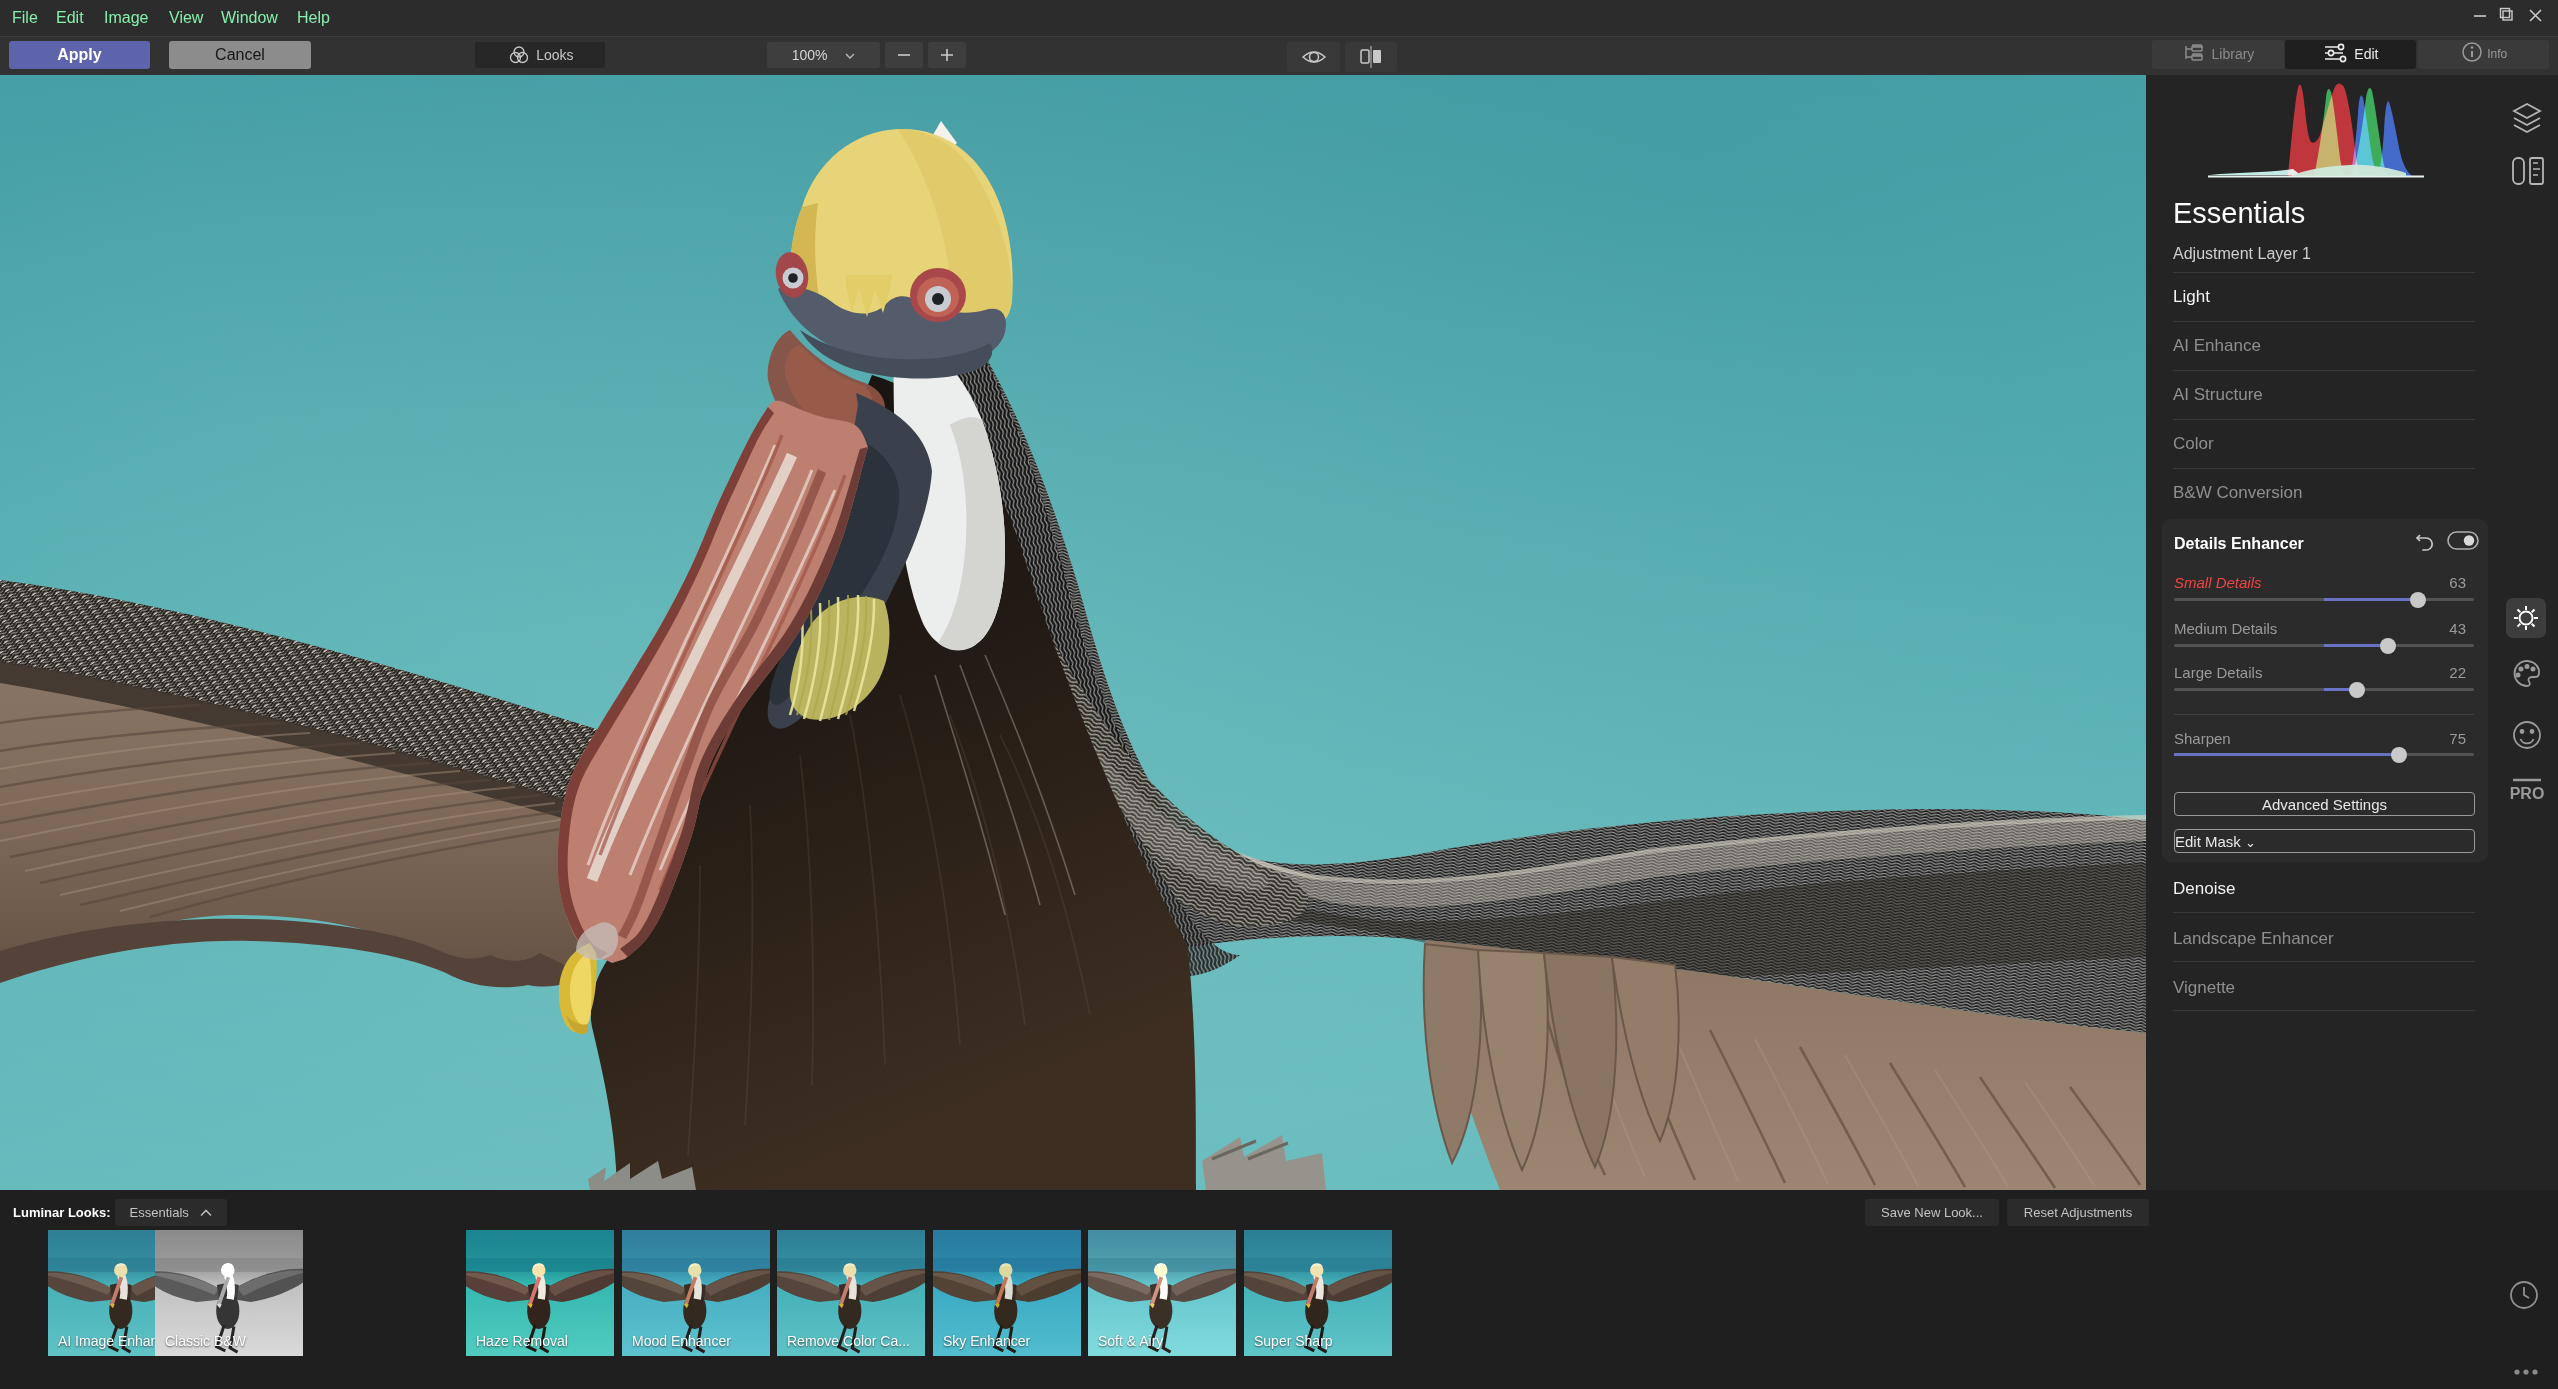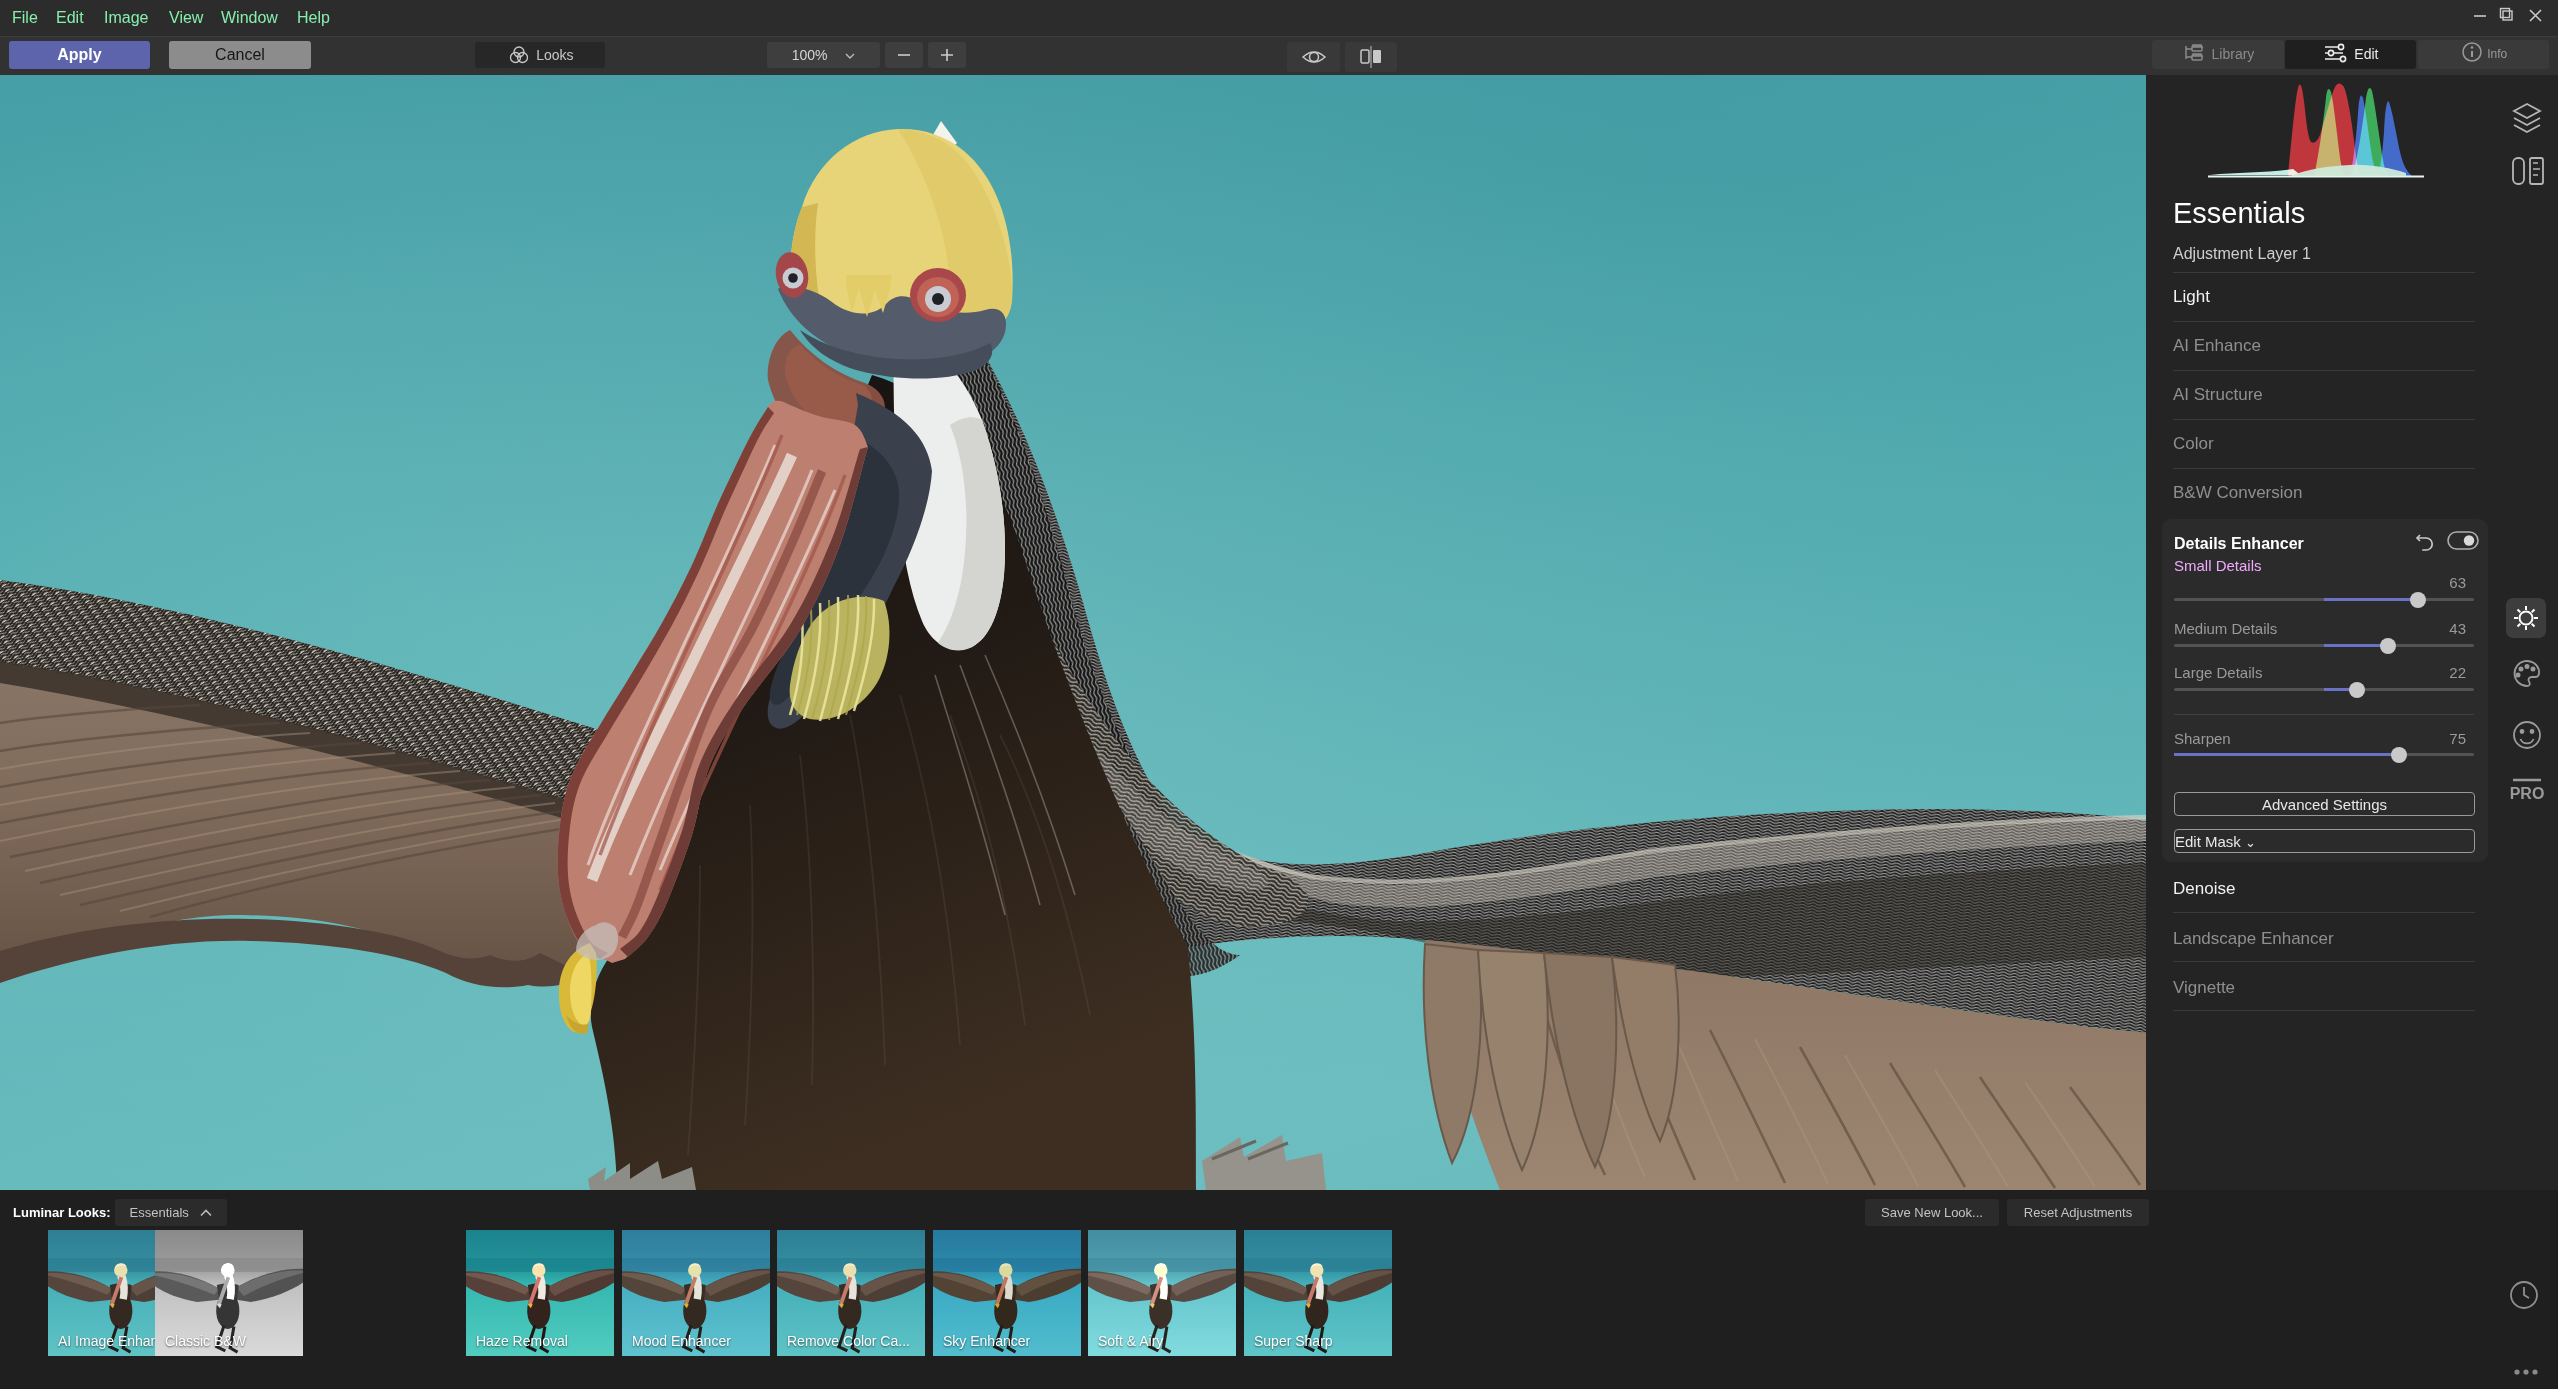--- a/index.html
+++ b/index.html
@@ -455,21 +455,21 @@
     <div class="abs" style="left:12px; top:16px; font-size:16px; font-weight:bold; color:#fff;">Details Enhancer</div>
     <svg class="abs" style="left:252px; top:13px;" width="22" height="20" viewBox="0 0 22 20" fill="none" stroke="#c9c9c9" stroke-width="1.7">
       <path d="M6 3 L3 6 l3 3"></path>
         <path d="M3.2 6 h9 a6 6 0 0 1 0 12 h-4"></path>
     </svg>
     <svg class="abs" style="left:285px; top:12px;" width="32" height="20" viewBox="0 0 32 20">
       <rect x="1" y="1" width="30" height="17" rx="8.5" fill="none" stroke="#aeaeae" stroke-width="1.6"></rect>
       <circle cx="22" cy="9.5" r="5.2" fill="#d9d9d9"></circle>
     </svg>
 
-    <div class="abs" style="left:12px; top:38px;  font-size:15px; color:#f0abfc;">Small Details</div>
+    <div class="abs" style="left:12px; top:55px;  font-size:15px; color:#ef4444;font-style:italic;">Small Details</div>
     <div class="abs" style="right:22px; top:55px; font-size:15px; color:#9a9a9a;">63</div>
     <div class="abs" style="left:12px; top:79px; width:300px; height:3px; background:#535353; border-radius:2px;"></div>
     <div class="abs" style="left:162px; top:79px; width:94px; height:3px; background:#6a73c3;"></div>
     <div class="abs" style="left:248px; top:72.5px; width:16px; height:16px; border-radius:50%; background:#c9c9c9;"></div>
     <div class="abs" style="left:12px; top:101px; font-size:15px; color:#9a9a9a;">Medium Details</div>
     <div class="abs" style="right:22px; top:101px; font-size:15px; color:#9a9a9a;">43</div>
     <div class="abs" style="left:12px; top:125px; width:300px; height:3px; background:#535353; border-radius:2px;"></div>
     <div class="abs" style="left:162px; top:125px; width:64px; height:3px; background:#6a73c3;"></div>
     <div class="abs" style="left:218px; top:118.5px; width:16px; height:16px; border-radius:50%; background:#c9c9c9;"></div>
     <div class="abs" style="left:12px; top:145px; font-size:15px; color:#9a9a9a;">Large Details</div>

